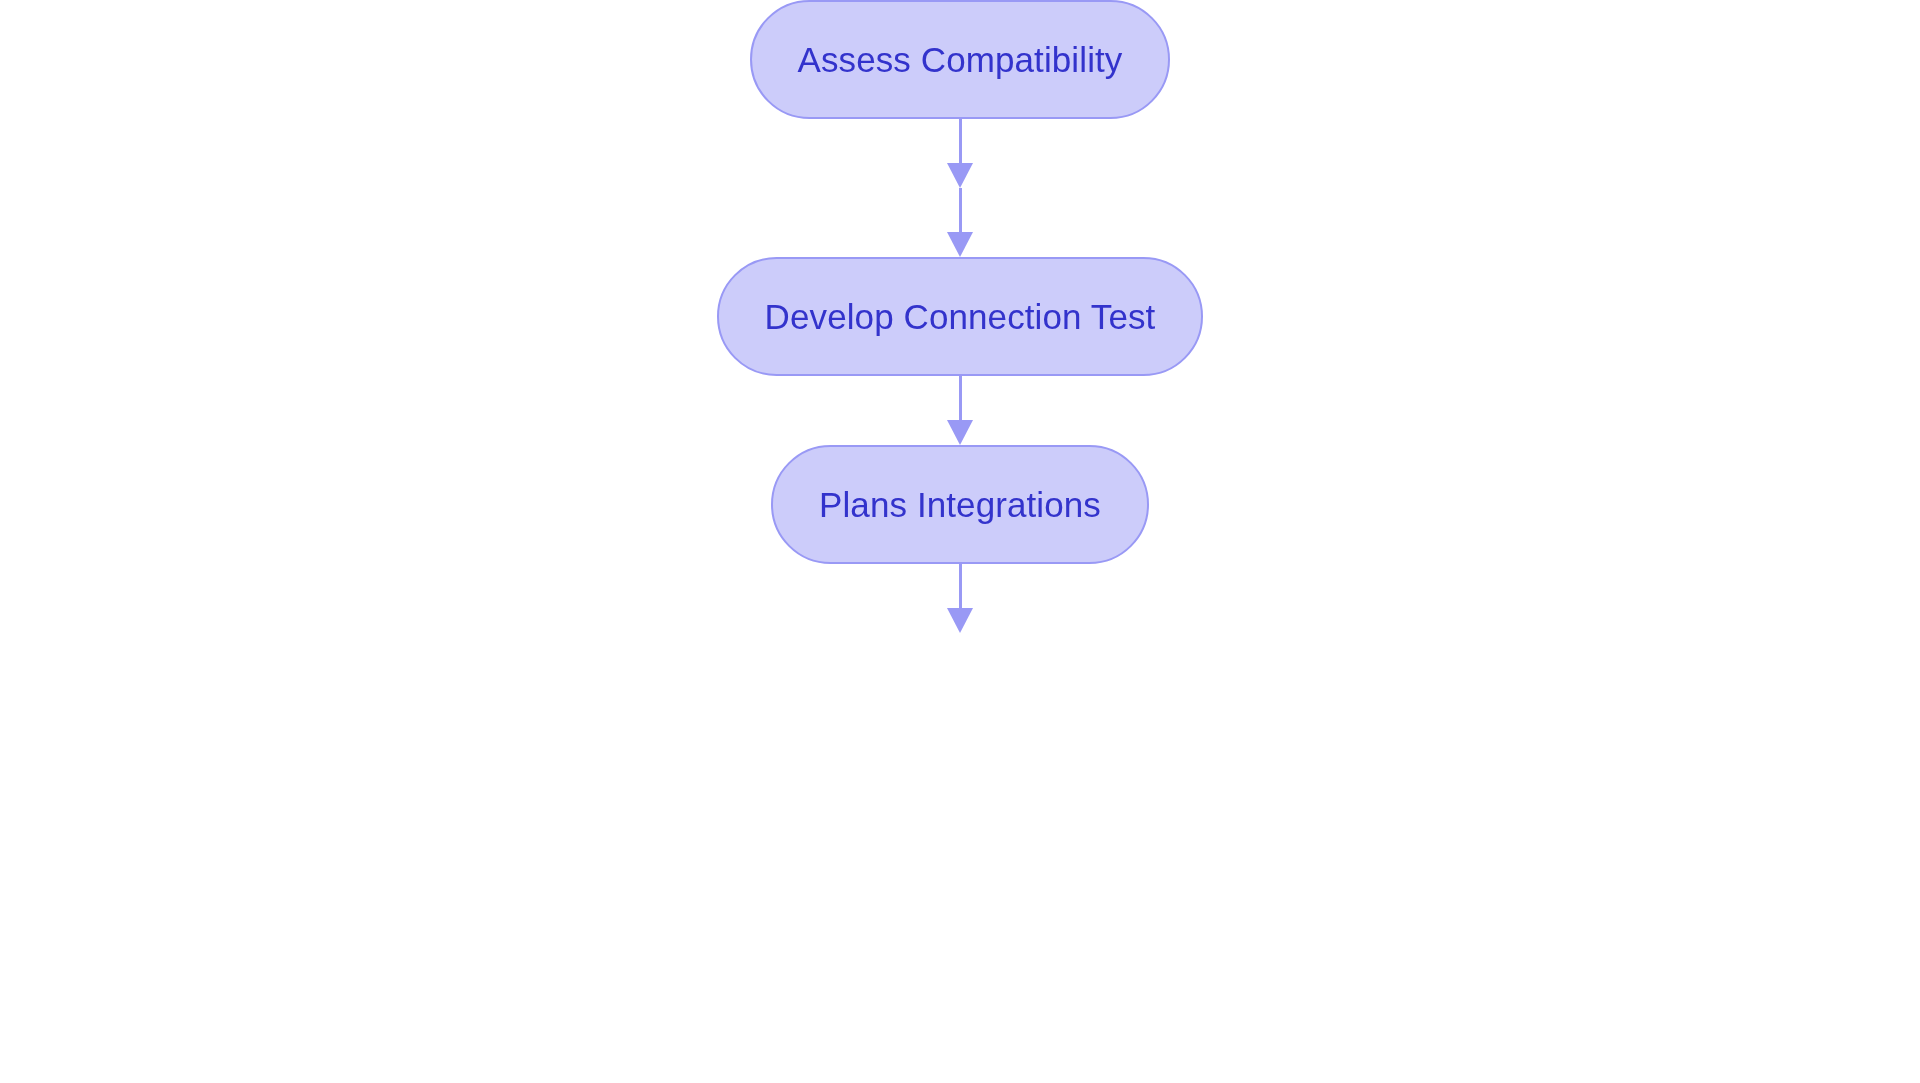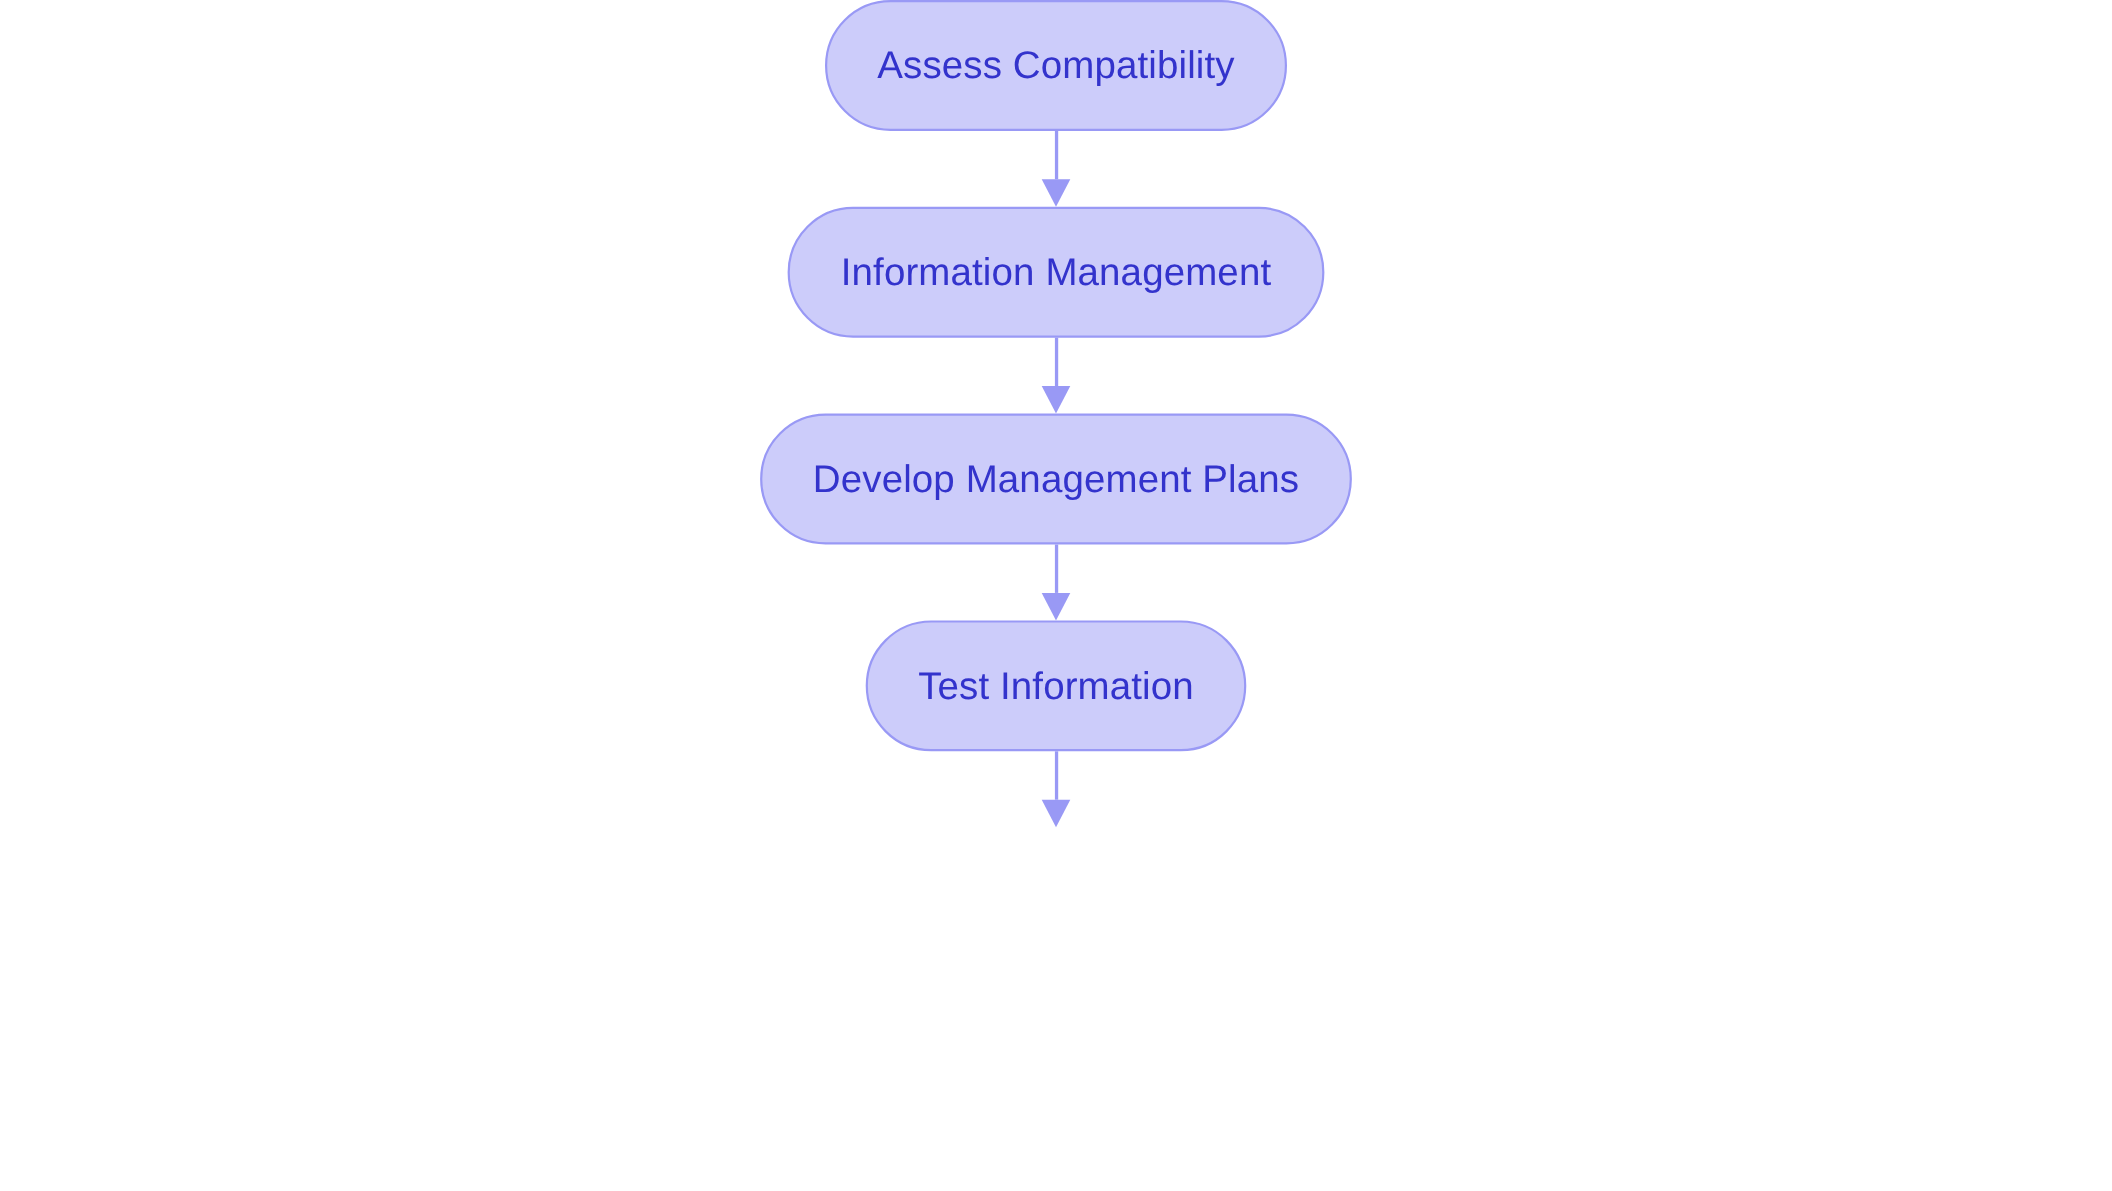--- a/index.html
+++ b/index.html
@@ -88,40 +88,37 @@
 
     <div class="flow-node">
       <span class="flow-node-label">Assess Compatibility</span>
     </div>
 
     <div class="flow-connector">
       <div class="flow-connector-line"></div>
       <div class="flow-connector-head"></div>
     </div>
 
+
+    <div class="flow-connector">
+      <div class="flow-connector-line"></div>
+      <div class="flow-connector-head"></div>
+    </div>
+
     <div class="flow-node">
-      <span class="flow-node-label">Information Management</span>
+      <span class="flow-node-label">Develop Connection Test</span>
     </div>
 
     <div class="flow-connector">
       <div class="flow-connector-line"></div>
       <div class="flow-connector-head"></div>
     </div>
 
     <div class="flow-node">
-      <span class="flow-node-label">Develop Management Plans</span>
-    </div>
-
-    <div class="flow-connector">
-      <div class="flow-connector-line"></div>
-      <div class="flow-connector-head"></div>
-    </div>
-
-    <div class="flow-node">
-      <span class="flow-node-label">Test Information</span>
+      <span class="flow-node-label">Plans Integrations</span>
     </div>
 
     <div class="flow-connector">
       <div class="flow-connector-line"></div>
       <div class="flow-connector-head"></div>
     </div>
 
 
   </div>
 </div>

